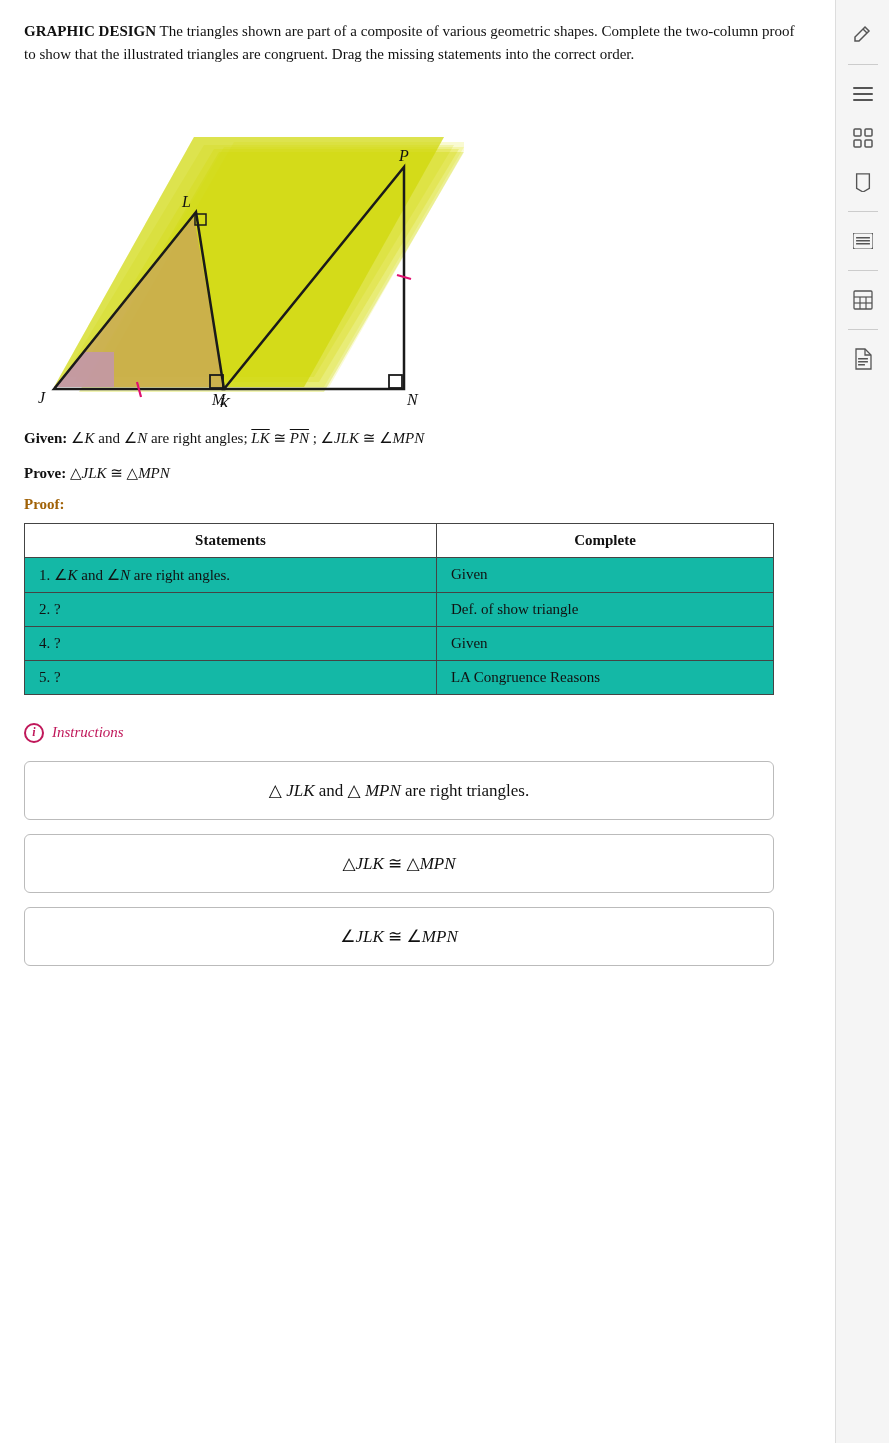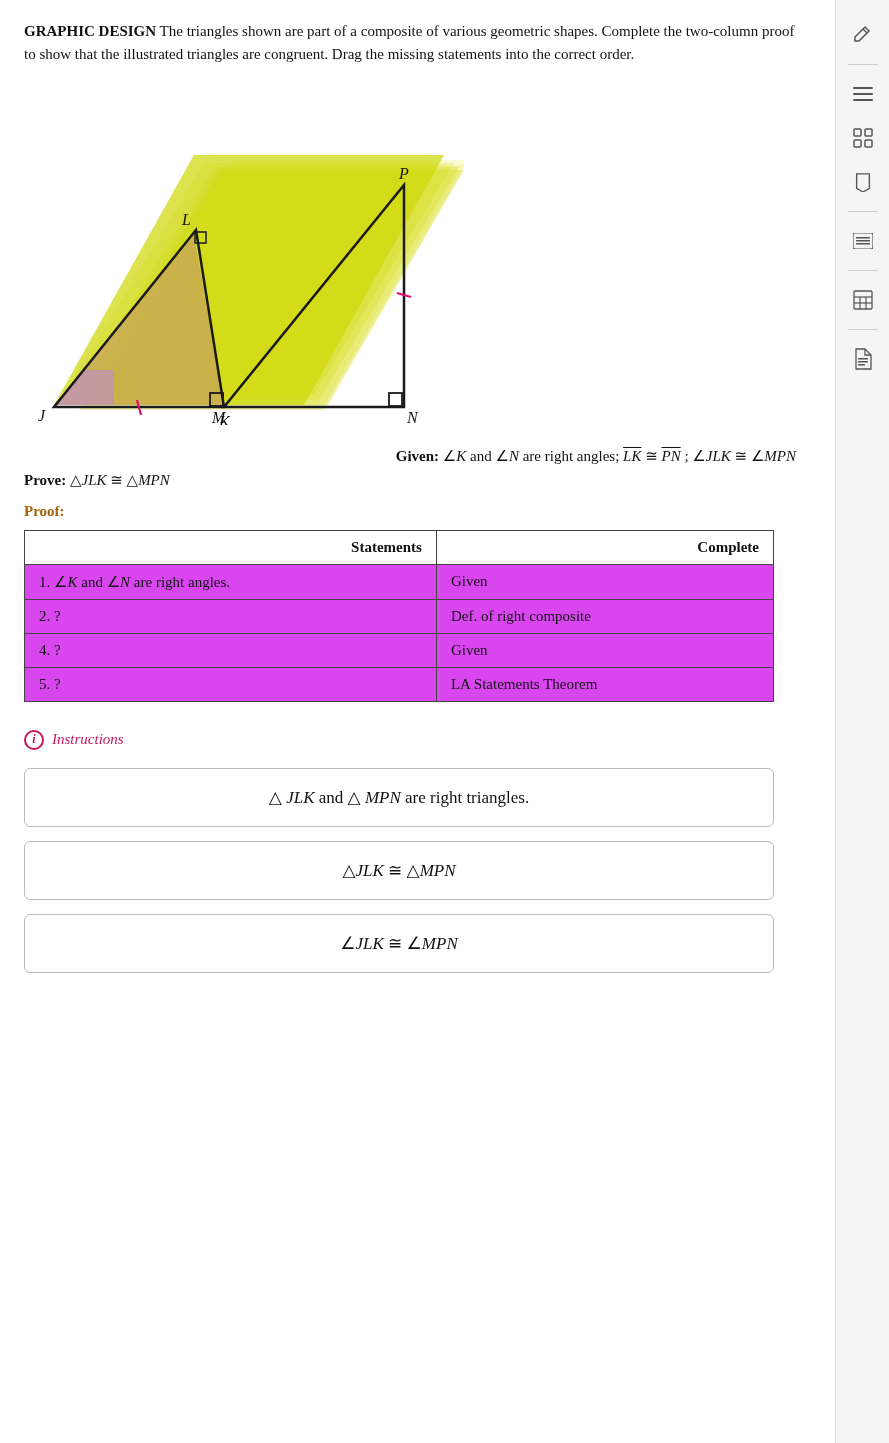--- a/index.html
+++ b/index.html
@@ -14,21 +14,20 @@
 
     .main-content {
       padding: 20px 24px 40px 24px;
       max-width: 820px;
     }
 
     .problem-text {
       font-size: 15px;
       line-height: 1.55;
       color: #111;
-      margin-bottom: 18px;
     }
 
     .problem-text strong {
       font-weight: bold;
     }
 
     
     .figure-container {
       width: 440px;
       height: 340px;
@@ -37,23 +36,22 @@
     }
 
     .figure-container svg {
       width: 100%;
       height: 100%;
     }
 
     
     .given-section {
       font-size: 15px;
-      margin-bottom: 6px;
-      color: #111;
-      text-align: right;
+      margin-bottom: 17px;
+      color: #111;
     }
     .given-section .label {
       font-weight: bold;
     }
 
     .prove-section {
       font-size: 15px;
       margin-bottom: 14px;
       color: #111;
     }
@@ -80,25 +78,25 @@
     .proof-table th, .proof-table td {
       border: 1px solid #444;
       padding: 8px 14px;
       vertical-align: middle;
       color: #111;
     }
 
     .proof-table th {
       font-weight: bold;
       background: #fff;
-      text-align: right;
+      text-align: center;
     }
 
     .proof-table td {
-      background: #d946ef;
+      background: #14b8a6;
     }
 
     .proof-table .col-statements {
       width: 55%;
     }
 
     .proof-table .col-reasons {
       width: 45%;
     }
 
@@ -311,29 +309,29 @@
         <th class="col-reasons">Complete</th>
       </tr>
     </thead>
     <tbody>
       <tr class="table-row">
         <td>1. ∠<em>K</em> and ∠<em>N</em> are right angles.</td>
         <td>Given</td>
       </tr>
       <tr class="table-row">
         <td>2. ?</td>
-        <td>Def. of right composite</td>
+        <td>Def. of show triangle</td>
       </tr>
       <tr class="table-row">
         <td>4. ?</td>
         <td>Given</td>
       </tr>
       <tr class="table-row">
         <td>5. ?</td>
-        <td>LA Statements Theorem</td>
+        <td>LA Congruence Reasons</td>
       </tr>
     </tbody>
   </table>
 
   <div class="instructions-row">
     <div class="instructions-circle">
       <span>i</span>
     </div>
     <span style="cursor:pointer;font-style:italic;">Instructions</span>
   </div>

